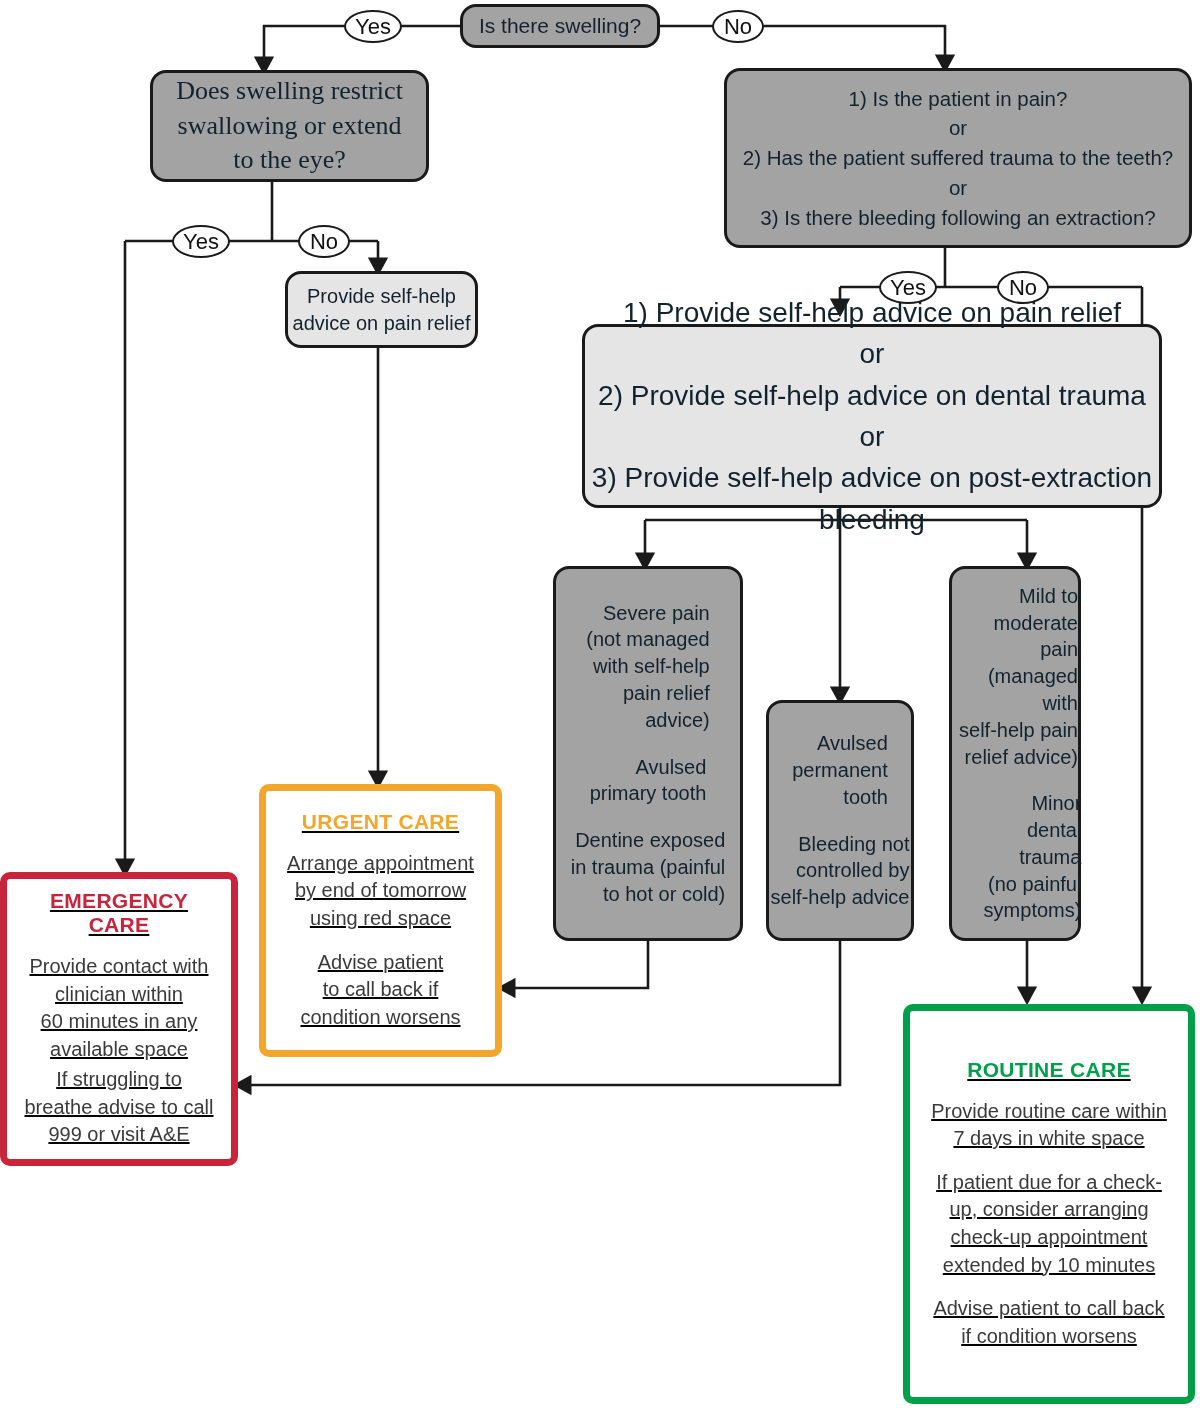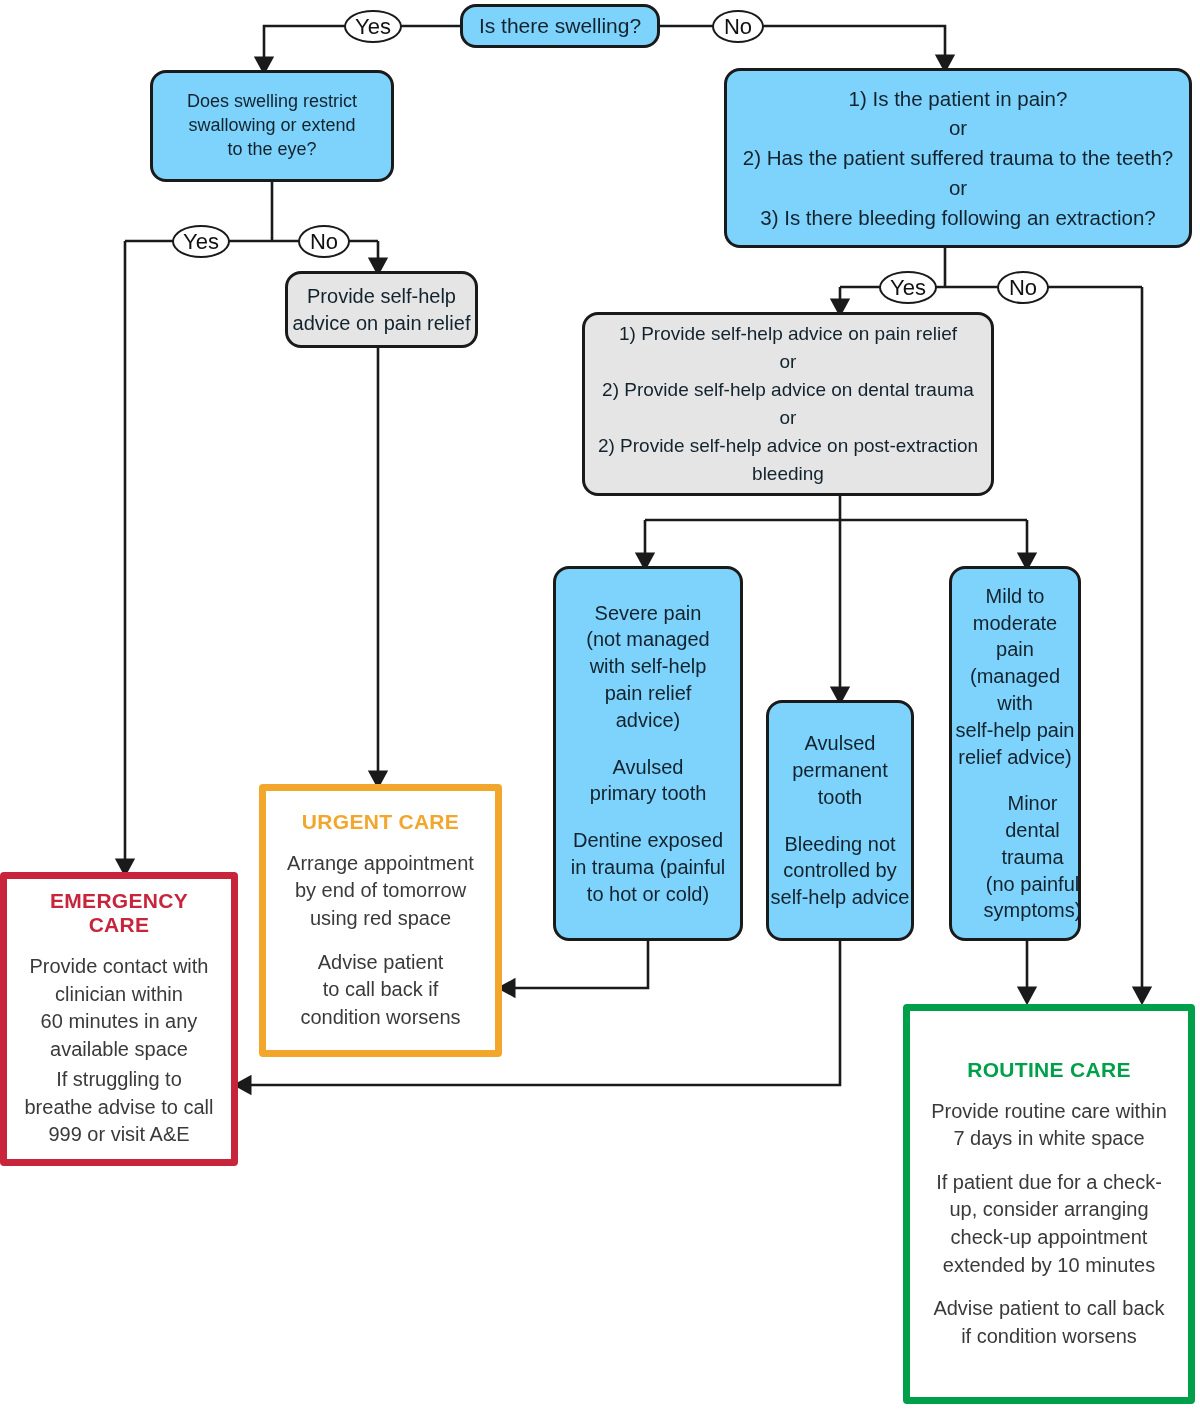--- a/index.html
+++ b/index.html
@@ -2,23 +2,23 @@
 <html><head>
 <meta charset="utf-8">
 <style>
   html,body{margin:0;padding:0;background:#ffffff;}
   body{width:1200px;height:1412px;font-family:"Liberation Sans",sans-serif;}
   #stage{position:relative;width:1200px;height:1412px;overflow:hidden;background:#fff;}
   svg#wires{position:absolute;left:0;top:0;width:1200px;height:1412px;}
   .node{position:absolute;box-sizing:border-box;display:flex;flex-direction:column;
         align-items:center;justify-content:center;text-align:center;}
   .filled{border:3px solid #1a1a1a;border-radius:16px;color:#13232e;}
-  .blue{background:#7dd3fc;}
+  .blue{background:#a3a3a3;text-align:right;}
   .orange{background:#e5e5e5;}
-  .outline{background:#ffffff;border-width:7px;border-style:solid;border-radius:4px;}
+  .outline{background:#ffffff;border-width:7px;border-style:solid;border-radius:10px;text-decoration:underline;}
   .outline .hdr{font-weight:bold;letter-spacing:.3px;}
   .body-txt{color:#3a3a3a;}
   .lbl{position:absolute;display:flex;align-items:center;justify-content:center;
        background:#fff;border:2.5px solid #1a1a1a;border-radius:50%;color:#111;
        font-size:22px;box-sizing:border-box;}
   .para{margin:0;}
   .gap{height:1em;}
 </style>
 </head>
 <body>
@@ -64,45 +64,45 @@
       <path d="M840,941 L840,1085 L238,1085" marker-end="url(#ah)"></path>
 
       <path d="M1027,941 L1027,1000" marker-end="url(#ah)"></path>
     </g>
   </svg>
 
   <div class="node filled blue" style="left:460px;top:4px;width:200px;height:44px;font-size:21px;">
     <span>Is there swelling?</span>
   </div>
 
-  <div class="node filled blue" style="left:150px;top:70px;width:244px;height:112px;font-size:18px;line-height:1.33;">
+  <div class="node filled blue" style="left:150px;top:70px;width:279px;height:112px;font-size:26px;line-height:1.33;font-family:Liberation Serif, serif;">
     <span>Does swelling restrict</span>
     <span>swallowing or extend</span>
     <span>to the eye?</span>
   </div>
 
   <div class="node filled blue" style="left:724px;top:68px;width:468px;height:180px;font-size:20.5px;line-height:1.45;">
     <span>1) Is the patient in pain?</span>
     <span>or</span>
     <span>2) Has the patient suffered trauma to the teeth?</span>
     <span>or</span>
     <span>3) Is there bleeding following an extraction?</span>
   </div>
 
   <div class="node filled orange" style="left:285px;top:271px;width:193px;height:77px;font-size:20px;line-height:1.35;">
     <span>Provide self-help</span>
     <span>advice on pain relief</span>
   </div>
 
-  <div class="node filled orange" style="left:582px;top:312px;width:412px;height:184px;font-size:19px;line-height:1.48;">
+  <div class="node filled orange" style="left:582px;top:324px;width:580px;height:184px;font-size:28px;line-height:1.48;">
     <span>1) Provide self-help advice on pain relief</span>
     <span>or</span>
     <span>2) Provide self-help advice on dental trauma</span>
     <span>or</span>
-    <span>2) Provide self-help advice on post-extraction bleeding</span>
+    <span>3) Provide self-help advice on post-extraction bleeding</span>
   </div>
 
   <div class="node filled blue" style="left:553px;top:566px;width:190px;height:375px;font-size:20px;line-height:1.34;">
     <p class="para" style="white-space:pre-line;">Severe pain
 (not managed
 with self-help
 pain relief
 advice)</p>
     <div class="gap"></div>
     <p class="para" style="white-space:pre-line;">Avulsed

